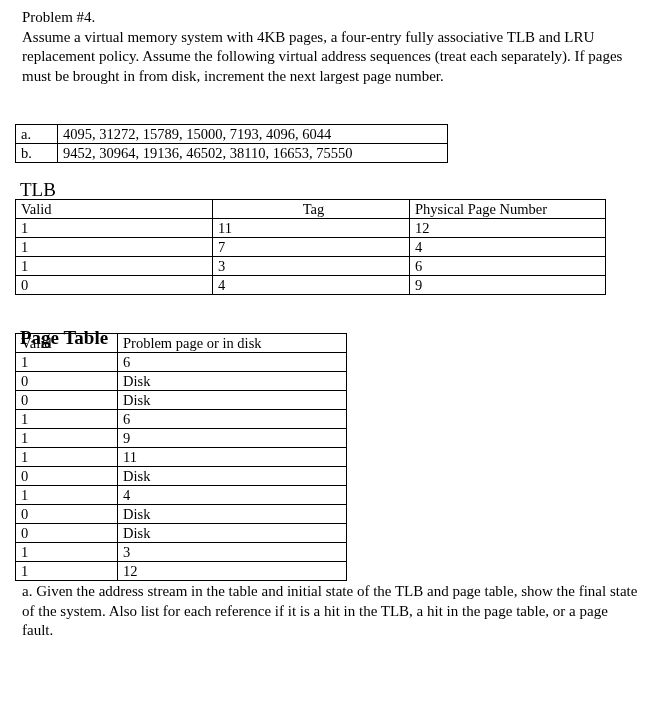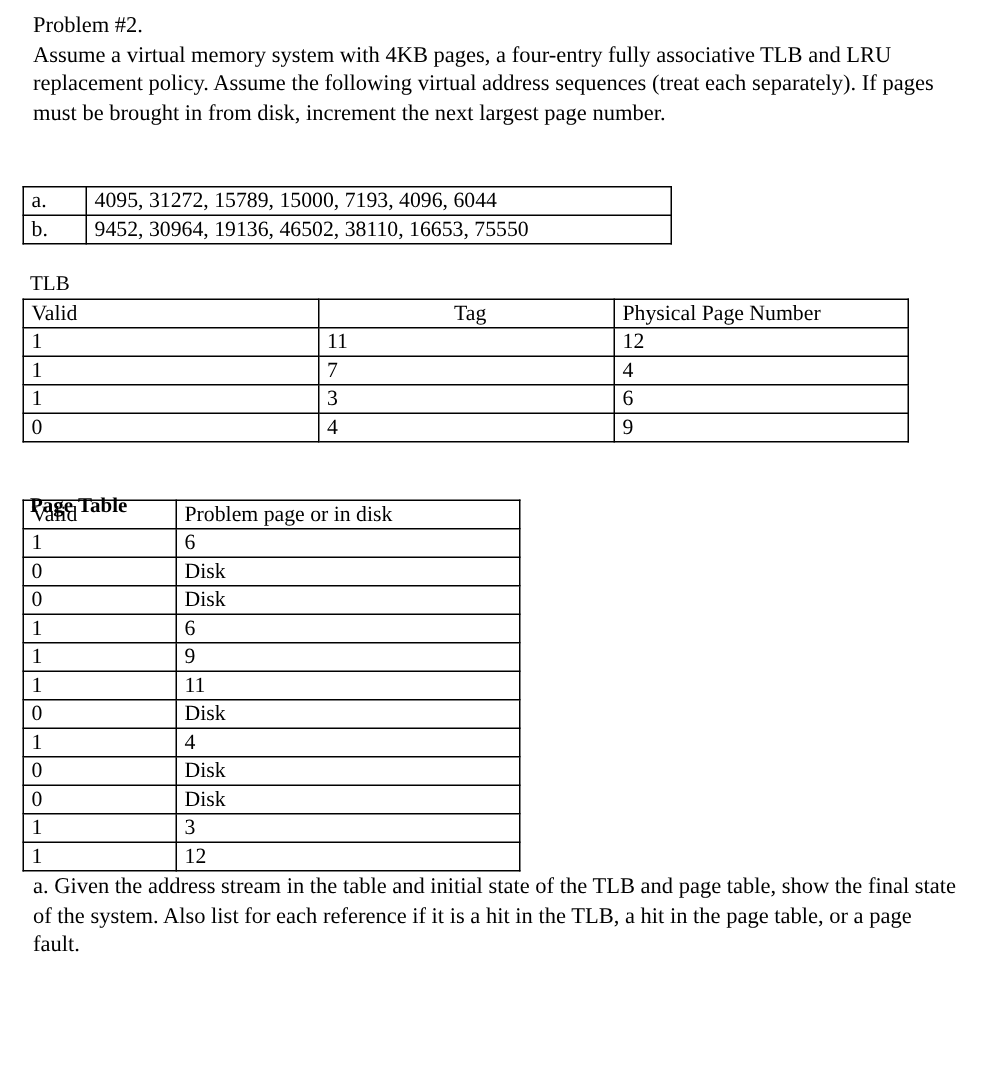--- a/index.html
+++ b/index.html
@@ -7,21 +7,21 @@
     width: 655px; height: 724px; position: relative; overflow: hidden;
     font-family: "Liberation Serif", "DejaVu Serif", serif;
     font-size: 15px; color: #000;
   }
   .para {
     position: absolute; left: 22px; width: 620px;
     line-height: 19.5px; font-size: 15px;
   }
   #intro { top: 8px; }
   .label {
-    position: absolute; left: 20px; font-size: 14px; line-height: 18px;
+    position: absolute; left: 20px; font-size: 19px; line-height: 18px;
   }
   table {
     position: absolute; border-collapse: collapse;
     font-family: "Liberation Serif", "DejaVu Serif", serif;
     font-size: 14.5px;
   }
   td, th {
     border: 1.3px solid #000; padding: 0 0 0 5px; height: 18px;
     text-align: left; font-weight: normal; vertical-align: middle;
     line-height: 17px;
@@ -33,21 +33,21 @@
   #tlb-table td.c1 { width: 191px; }
   #tlb-table td.c2 { width: 191px; text-align: center; }
   #pt-table { left: 15px; top: 333px; width: 332px; }
   #pt-table td.c1 { width: 96px; }
   #final-q { top: 582px; }
 </style>
 </head>
 <body>
 
 <div class="para" id="intro">
-  <div>Problem #2.</div>
+  <div>Problem #4.</div>
   <div>Assume a virtual memory system with 4KB pages, a four-entry fully associative TLB and LRU replacement policy.  Assume the following virtual address sequences (treat each separately). If pages must be brought in from disk, increment the next largest page number.</div>
 </div>
 
 <table id="seq-table">
   <tbody>
     <tr>
       <td class="k">a.</td>
       <td>4095, 31272, 15789, 15000, 7193, 4096, 6044</td>
     </tr>
     <tr>

